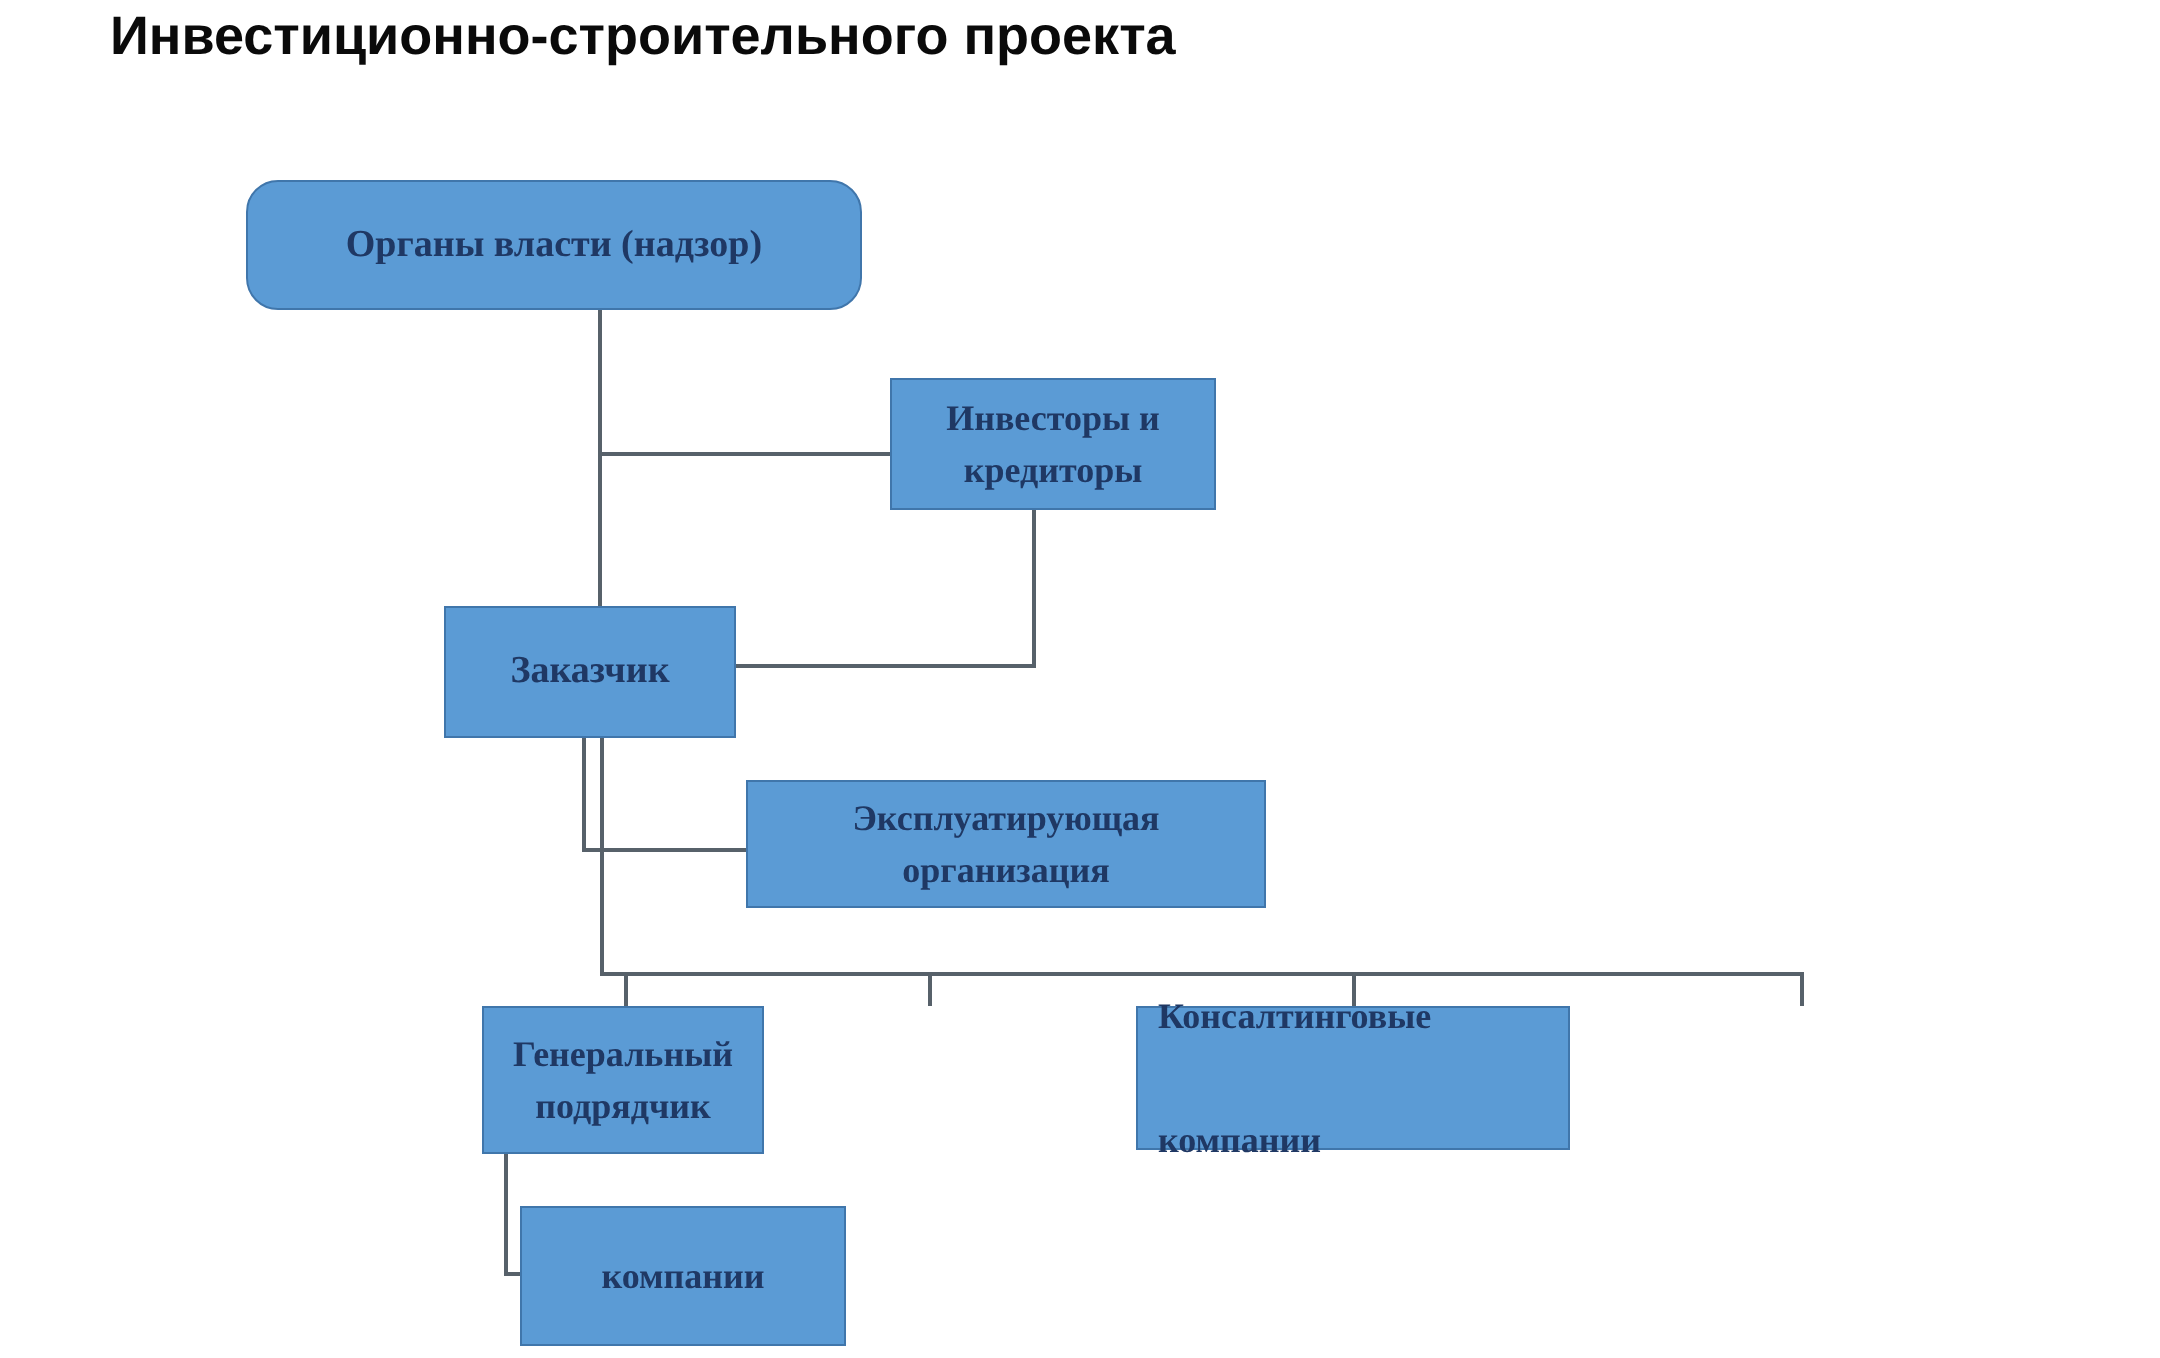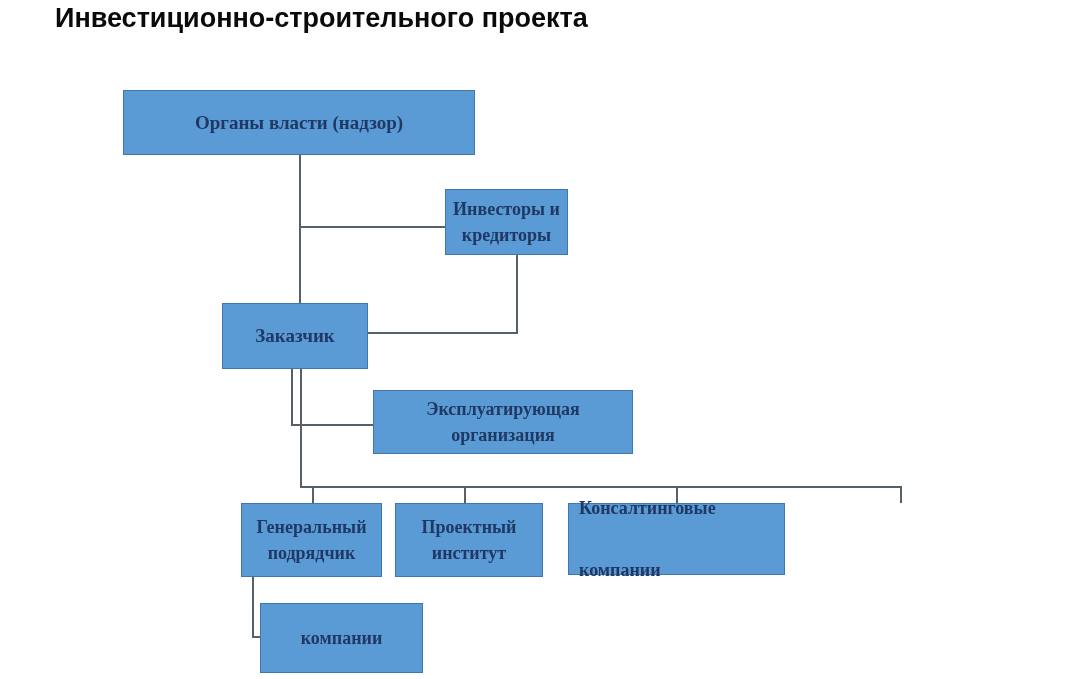--- a/index.html
+++ b/index.html
@@ -39,22 +39,22 @@
     display: flex;
     flex-direction: column;
     justify-content: center;
     align-items: center;
     text-align: center;
     font-size: 18px;
     line-height: 26px;
   }
   .node .bx-line { display: block; }
 
-  .node-authorities { left: 123px; top: 90px;  width: 352px; height: 65px; font-size: 19px; }
-  .node-investors   { left: 445px; top: 189px; width: 123px; height: 66px; }
+  .node-authorities { left: 123px; top: 90px;  width: 308px; height: 65px; font-size: 19px; border-radius: 16px; }
+  .node-investors   { left: 445px; top: 189px; width: 163px; height: 66px; }
   .node-client      { left: 222px; top: 303px; width: 146px; height: 66px; font-size: 19px; }
   .node-operator    { left: 373px; top: 390px; width: 260px; height: 64px; }
   .node-general-contractor { left: 241px; top: 503px; width: 141px; height: 74px; }
   .node-design-institute   { left: 395px; top: 503px; width: 148px; height: 74px; }
   .node-consulting  { left: 568px; top: 503px; width: 217px; height: 72px;
                       align-items: flex-start; text-align: left; padding-left: 10px; line-height: 34px; gap: 28px; }
   .node-suppliers   { left: 815px; top: 502px; width: 173px; height: 72px;
                       align-items: flex-start; text-align: left; padding-left: 10px; line-height: 34px; }
   .node-subcontractors { left: 260px; top: 603px; width: 163px; height: 70px; }
 
@@ -120,24 +120,20 @@
   <div class="node node-operator">
     <span class="bx-line">Эксплуатирующая</span>
     <span class="bx-line">организация</span>
   </div>
 
   <div class="node node-general-contractor">
     <span class="bx-line">Генеральный</span>
     <span class="bx-line">подрядчик</span>
   </div>
 
-  <div class="node node-design-institute">
-    <span class="bx-line">Проектный</span>
-    <span class="bx-line">институт</span>
-  </div>
 
   <div class="node node-consulting">
     <span class="bx-line">Консалтинговые</span>
     <span class="bx-line">компании</span>
   </div>
 
 
   <div class="node node-subcontractors">
     <span class="bx-line">компании</span>
   </div>

